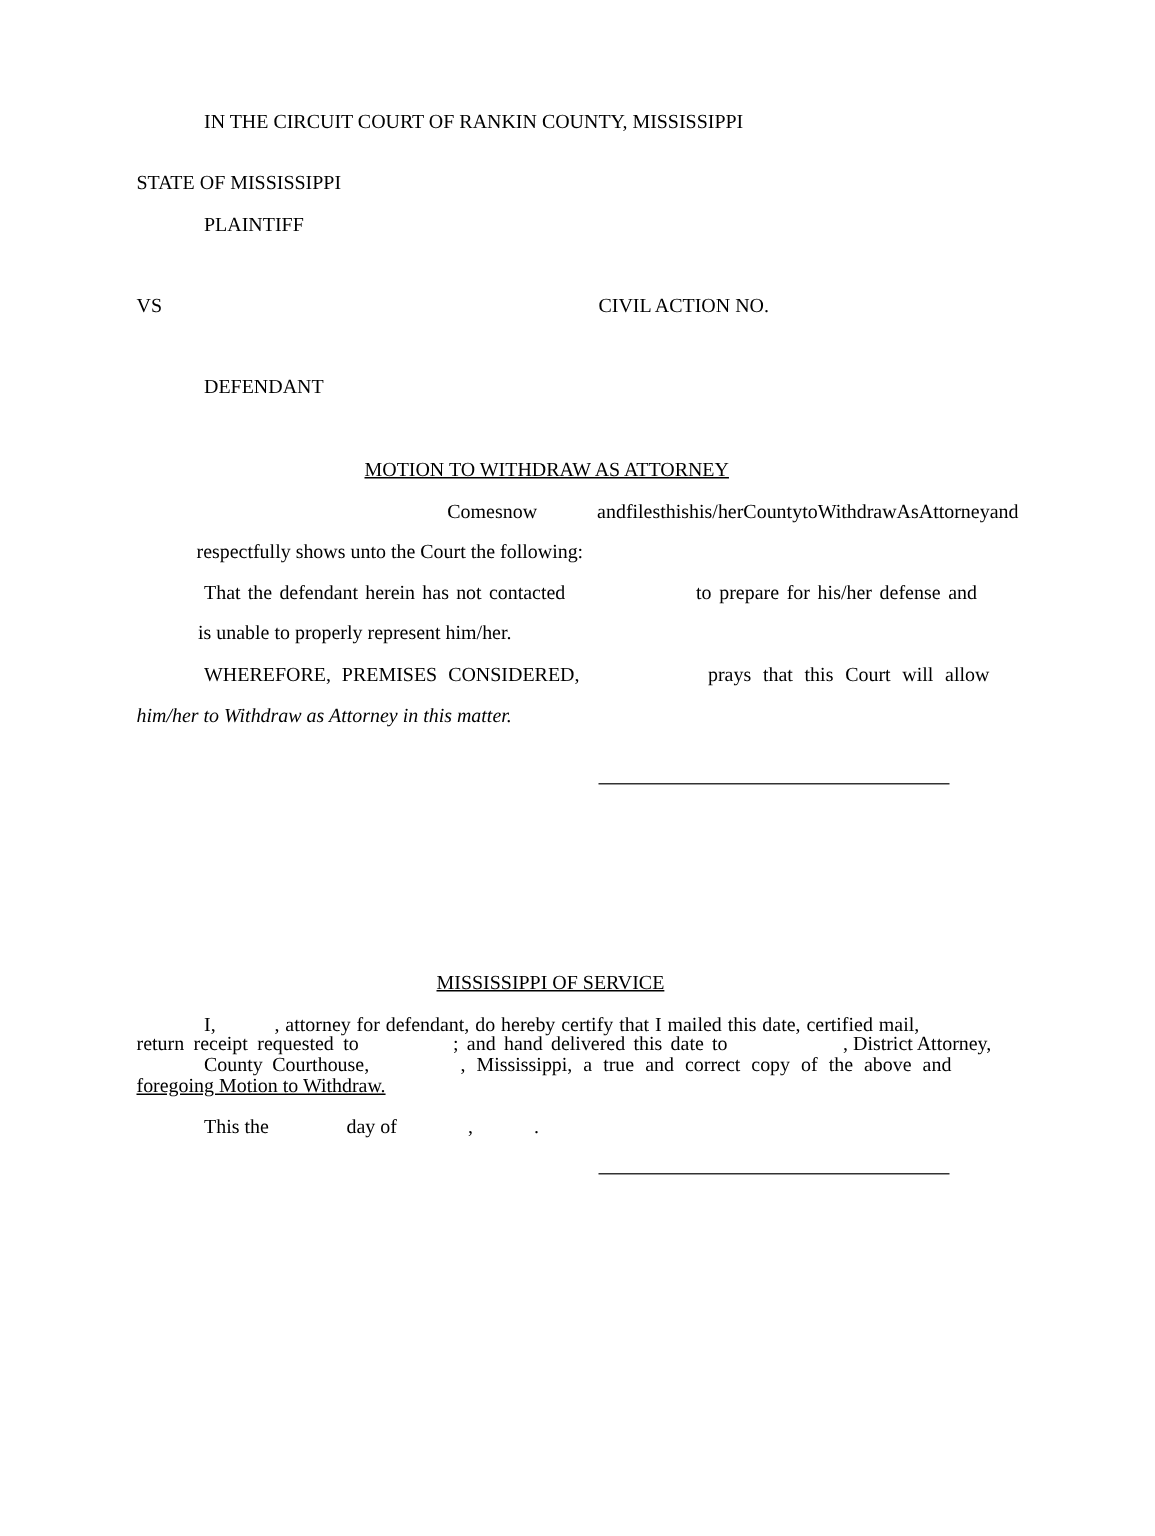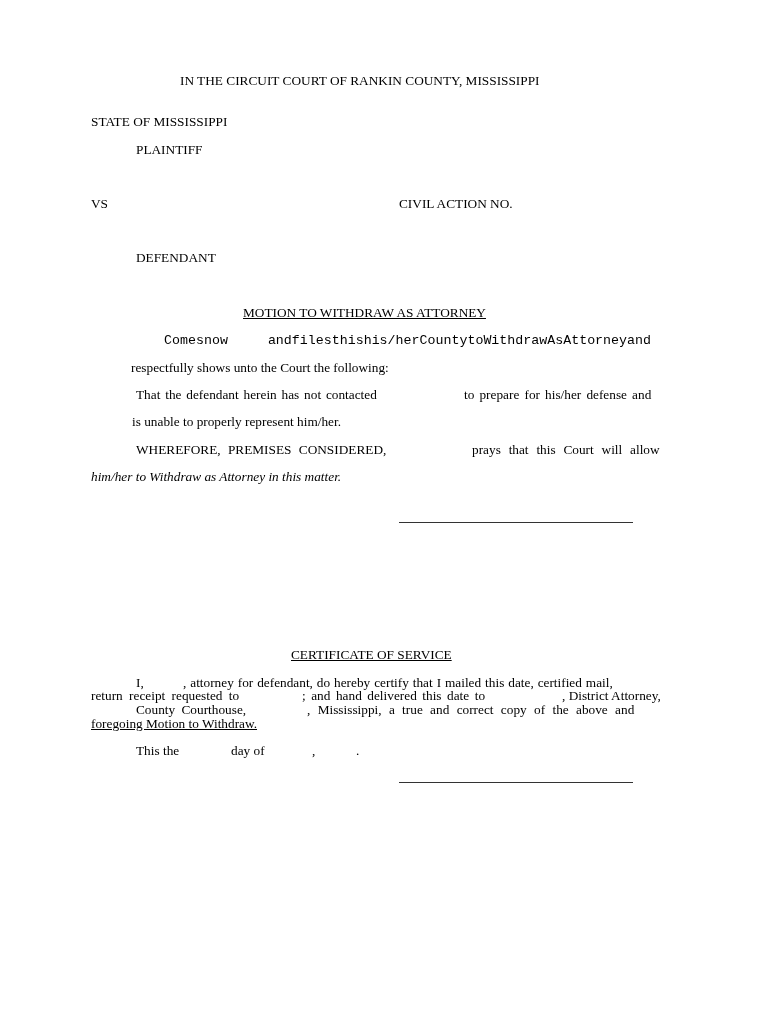--- a/index.html
+++ b/index.html
@@ -1,26 +1,26 @@
 <!DOCTYPE html>
 <html><head>
 <meta charset="utf-8">
 <style>
   html, body { margin: 0; padding: 0; background: #ffffff; }
   body { width: 770px; height: 1024px; position: relative; overflow: hidden;
          font-family: "Liberation Serif", serif; color: #000; font-size: 13.3px; }
   .ln { position: absolute; white-space: nowrap; line-height: 16px; }
   .u { text-decoration: underline; }
-  .just { position: absolute; left: 91px; width: 588px; display: flex; justify-content: center; line-height: 16px; white-space: nowrap; font-family: Liberation Mono, monospace; }
+  .just { position: absolute; left: 91px; width: 588px; display: flex; justify-content: flex-end; line-height: 16px; white-space: nowrap; }
   .sig { position: absolute; left: 399px; width: 234px; height: 0; border-top: 1px solid #333; }
 </style>
 </head>
 <body>
 
-<div class="ln" style="left:136px; top:73px;margin-left:44px;">IN THE CIRCUIT COURT OF RANKIN COUNTY, MISSISSIPPI</div>
+<div class="ln" style="left:136px; top:73px;">IN THE CIRCUIT COURT OF RANKIN COUNTY, MISSISSIPPI</div>
 
 <div class="ln" style="left:91px; top:114px;text-align:right;">STATE OF MISSISSIPPI</div>
 <div class="ln" style="left:136px; top:142px;">PLAINTIFF</div>
 
 <div class="ln" style="left:91px; top:196px;">VS</div>
 <div class="ln" style="left:399px; top:196px;">CIVIL ACTION NO.</div>
 
 <div class="ln" style="left:136px; top:250px;text-align:right;">DEFENDANT</div>
 
 <div class="ln u" style="left:243px; top:305px;">MOTION TO WITHDRAW AS ATTORNEY</div>
@@ -45,21 +45,21 @@
 <div class="ln" style="left:136px; top:387px; word-spacing:1.5px;">That the defendant herein has not contacted</div>
 <div class="ln" style="left:464px; top:387px; word-spacing:1.8px;">to prepare for his/her defense and</div>
 <div class="ln" style="left:132px; top:414px;">is unable to properly represent him/her.</div>
 
 <div class="ln" style="left:136px; top:442px; word-spacing:4px;">WHEREFORE, PREMISES CONSIDERED,</div>
 <div class="ln" style="left:472px; top:442px; word-spacing:4.5px;">prays that this Court will allow</div>
 <div class="ln" style="left:91px; top:469px;font-style:italic;">him/her to Withdraw as Attorney in this matter.</div>
 
 <div class="sig" style="top:522px;"></div>
 
-<div class="ln u" style="left:291px; top:647px;">CERTIFICATE OF SERVICE</div>
+<div class="ln u" style="left:291px; top:647px;">MISSISSIPPI OF SERVICE</div>
 
 <div class="ln" style="left:136px; top:675px; white-space:pre; word-spacing:0.6px;">I,          , attorney for defendant, do hereby certify that I mailed this date, certified mail,</div>
 <div class="ln" style="left:91px; top:688px; word-spacing:3px;">return receipt requested to</div>
 <div class="ln" style="left:302px; top:688px; word-spacing:2.2px;">; and hand delivered this date to</div>
 <div class="ln" style="left:562px; top:688px;">, District Attorney,</div>
 <div class="ln" style="left:136px; top:702px; word-spacing:3px;">County Courthouse,</div>
 <div class="ln" style="left:307px; top:702px; word-spacing:4px;">, Mississippi, a true and correct copy of the above and</div>
 <div class="ln" style="left:91px; top:716px;text-decoration:underline;">foregoing Motion to Withdraw.</div>
 
 <div class="ln" style="left:136px; top:743px;">This the</div>

